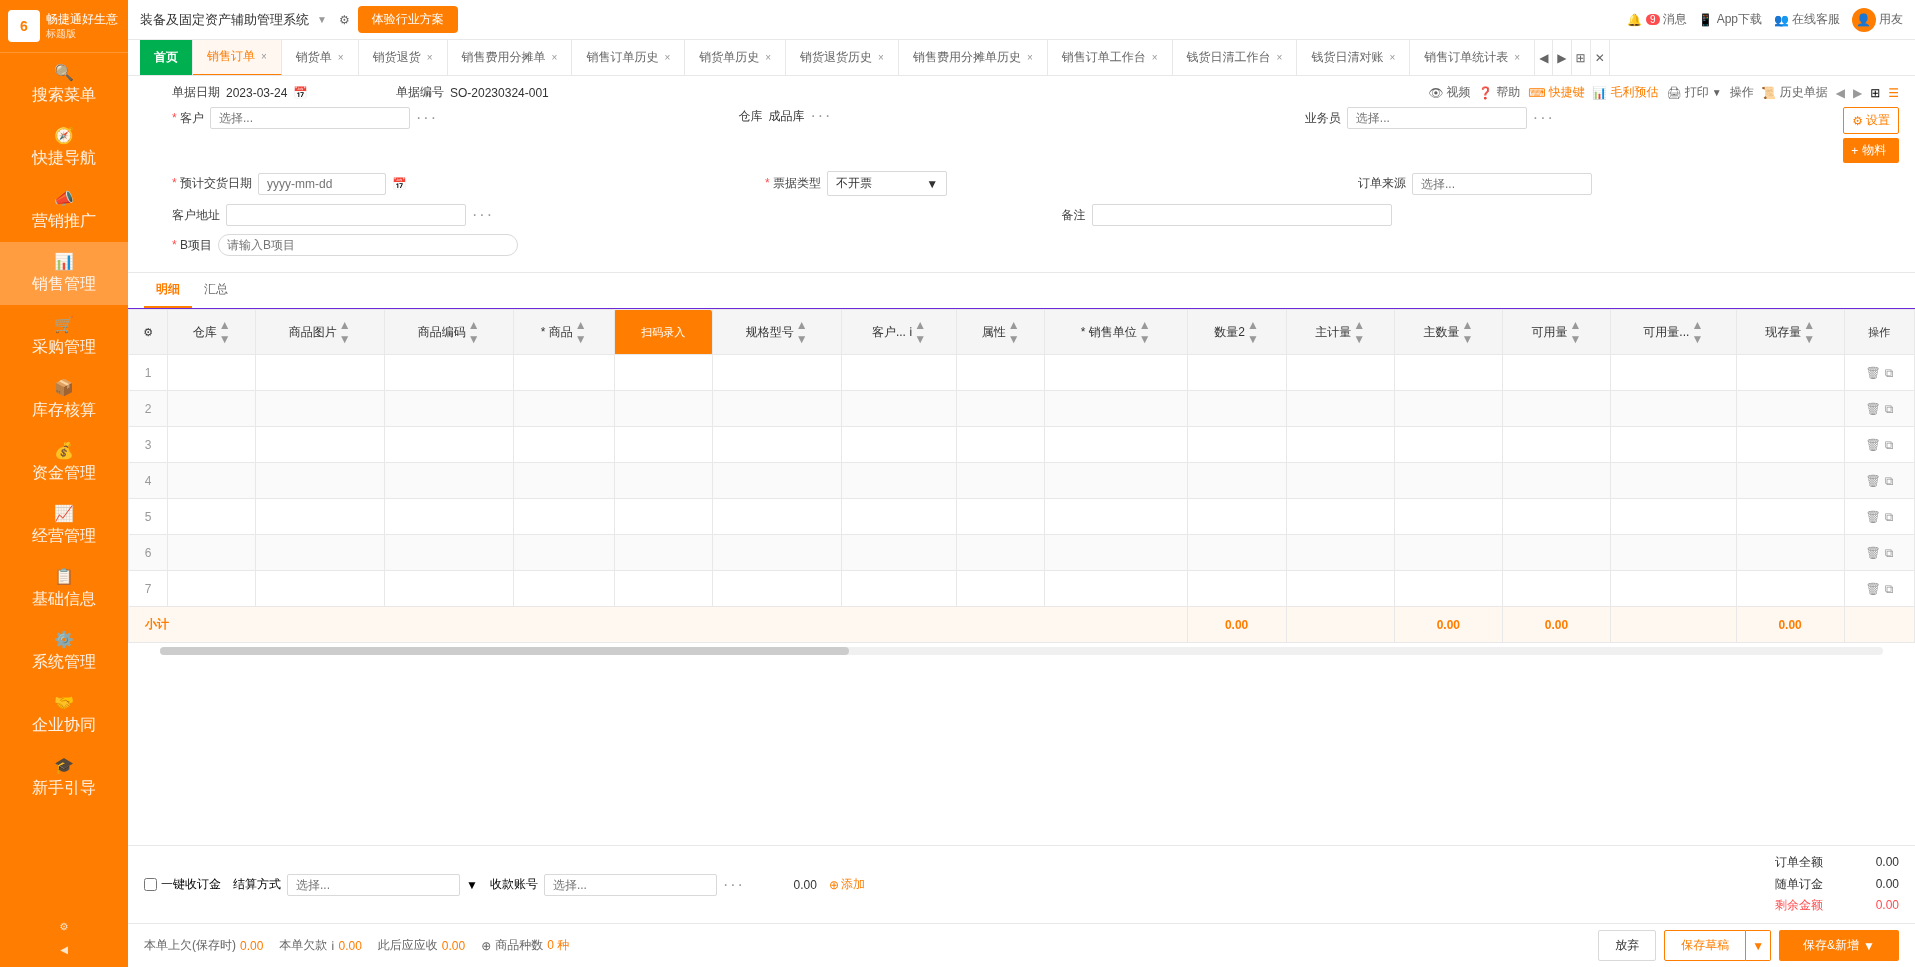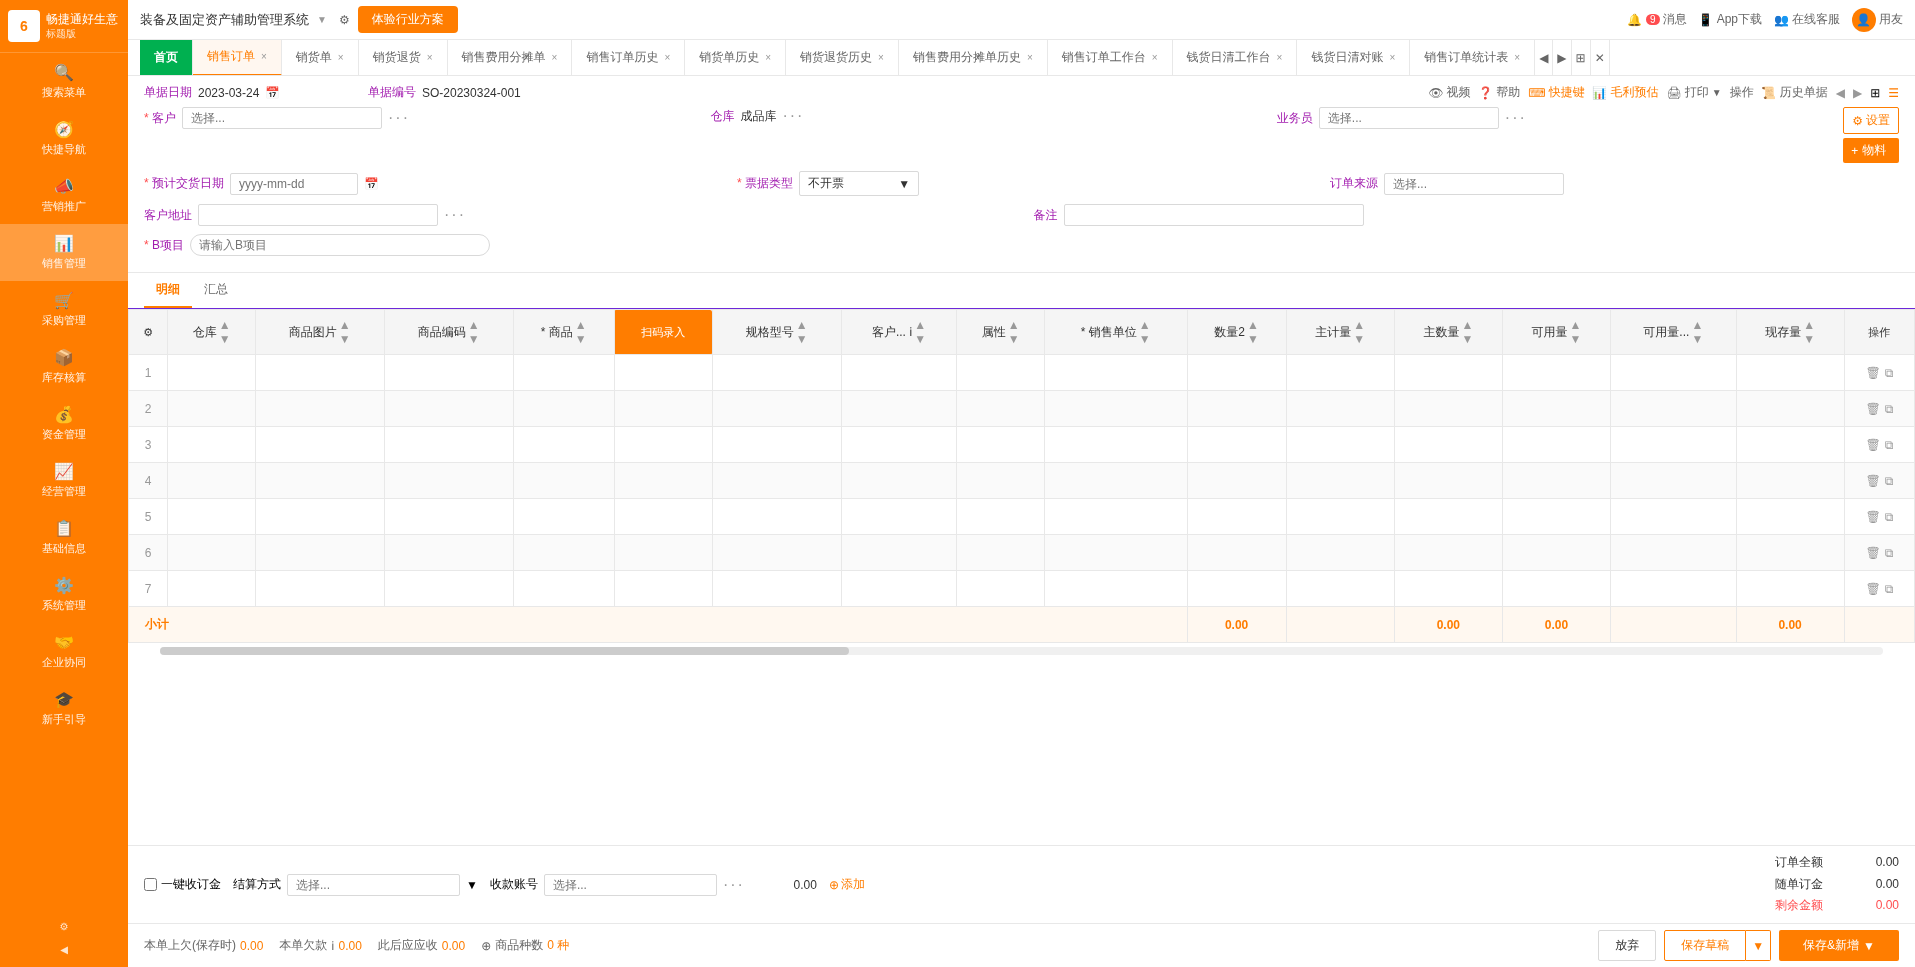--- a/index.html
+++ b/index.html
@@ -8,21 +8,21 @@
     
     .sidebar { width: 128px; background: #ff7d00; height: 100%; display: flex; flex-direction: column; flex-shrink: 0; }
     .sidebar-logo { background: #ff7d00; padding: 10px 8px; display: flex; align-items: center; gap: 6px; border-bottom: 1px solid rgba(255,255,255,0.2); }
     .sidebar-logo-icon { width: 32px; height: 32px; background: #fff; border-radius: 4px; display: flex; align-items: center; justify-content: center; }
     .sidebar-logo-icon span { color: #ff7d00; font-weight: bold; font-size: 14px; }
     .sidebar-logo-text { color: #fff; font-size: 11px; line-height: 1.3; }
     .sidebar-menu { flex: 1; overflow-y: auto; }
     .sidebar-item { display: flex; flex-direction: column; align-items: center; padding: 10px 4px; cursor: pointer; color: rgba(255,255,255,0.9); gap: 3px; transition: background 0.2s; }
     .sidebar-item.active { background: rgba(255,255,255,0.25); }
     .sidebar-item-icon { font-size: 16px; }
-    .sidebar-item-label { font-size: 11px; text-align: center; }
+    .sidebar-item-label { font-size: 16px; text-align: center; }
     .sidebar-bottom { padding: 8px 4px; display: flex; flex-direction: column; gap: 4px; align-items: center; }
     .sidebar-bottom-item { display: flex; flex-direction: column; align-items: center; gap: 2px; color: rgba(255,255,255,0.8); cursor: pointer; padding: 4px; }
     .sidebar-bottom-item span { font-size: 10px; }
 
     
     .main { flex: 1; display: flex; flex-direction: column; overflow: hidden; }
 
     
     .topbar { height: 40px; background: #fff; display: flex; align-items: center; padding: 0 12px; gap: 8px; border-bottom: 1px solid #e8e8e8; flex-shrink: 0; }
     .topbar-title { font-size: 13px; color: #333; }
@@ -40,21 +40,21 @@
     .tab.active { color: #ff7d00; background: #fff7f0; border-bottom: 2px solid #ff7d00; }
     .tab.home { background: #00b050; color: #fff; font-weight: bold; }
     .tab-close { color: #999; font-size: 10px; cursor: pointer; margin-left: 2px; }
     .tab-nav { display: flex; align-items: center; padding: 0 4px; color: #666; cursor: pointer; height: 36px; border-right: 1px solid #e8e8e8; }
 
     
     .content { flex: 1; overflow: hidden; display: flex; flex-direction: column; background: #f5f5f5; }
 
     
     .form-area { background: #fff; padding: 8px 16px; border-bottom: 1px solid #e8e8e8; flex-shrink: 0; }
-    .form-label { color: #a21caf; white-space: nowrap; }
+    .form-label { color: #404040; white-space: nowrap; margin-left: 28px; }
     .form-label.required::before { content: '* '; color: #ff4d4f; }
     .form-value { color: #333; }
     .form-input { border: 1px solid #d9d9d9; border-radius: 2px; padding: 3px 8px; min-width: 120px; outline: none; color: #bbb; }
     .form-action-btn { display: flex; align-items: center; gap: 3px; cursor: pointer; color: #666; }
     .form-action-btn.orange { color: #ff7d00; }
 
     .form-row { display: flex; align-items: center; gap: 24px; margin-bottom: 8px; flex-wrap: wrap; }
     .form-col { display: flex; align-items: center; gap: 6px; min-width: 200px; }
     .select-field { border: 1px solid #d9d9d9; border-radius: 2px; padding: 3px 8px; background: #fff; color: #333; min-width: 120px; display: flex; align-items: center; justify-content: space-between; cursor: pointer; }
     .dots { color: #999; font-size: 16px; letter-spacing: 2px; cursor: pointer; }

